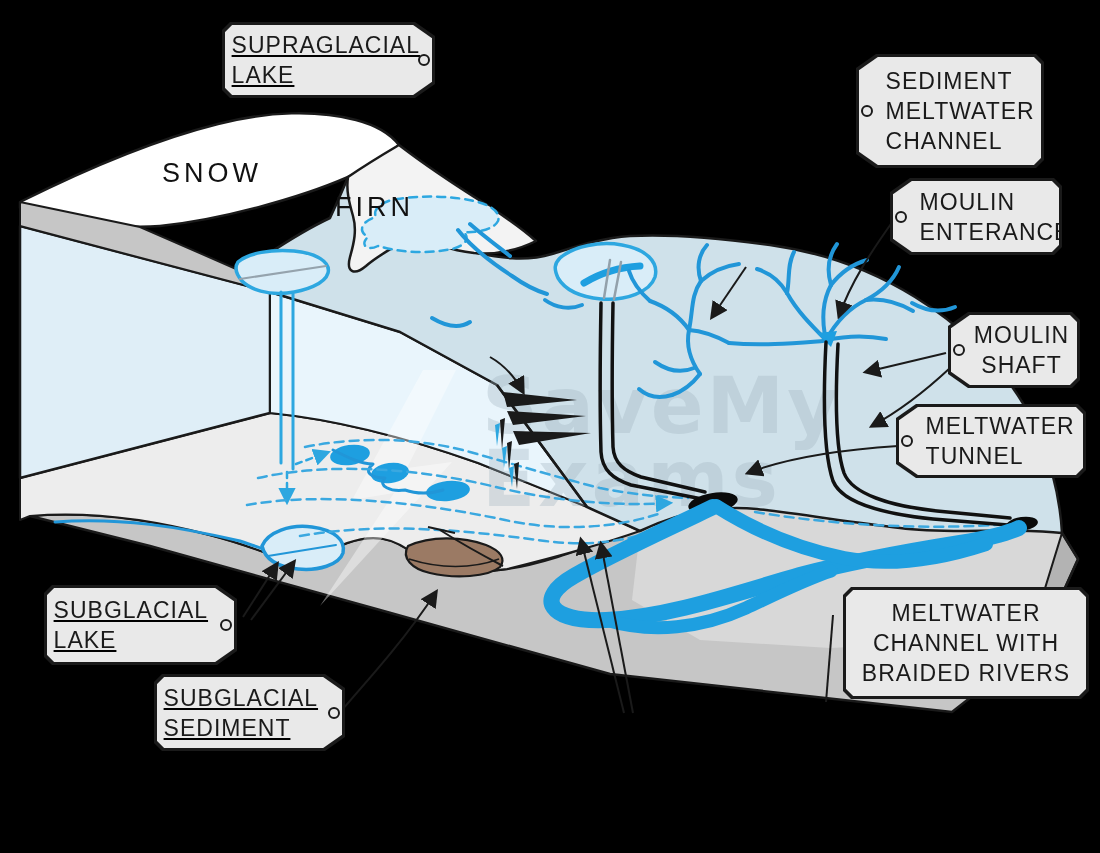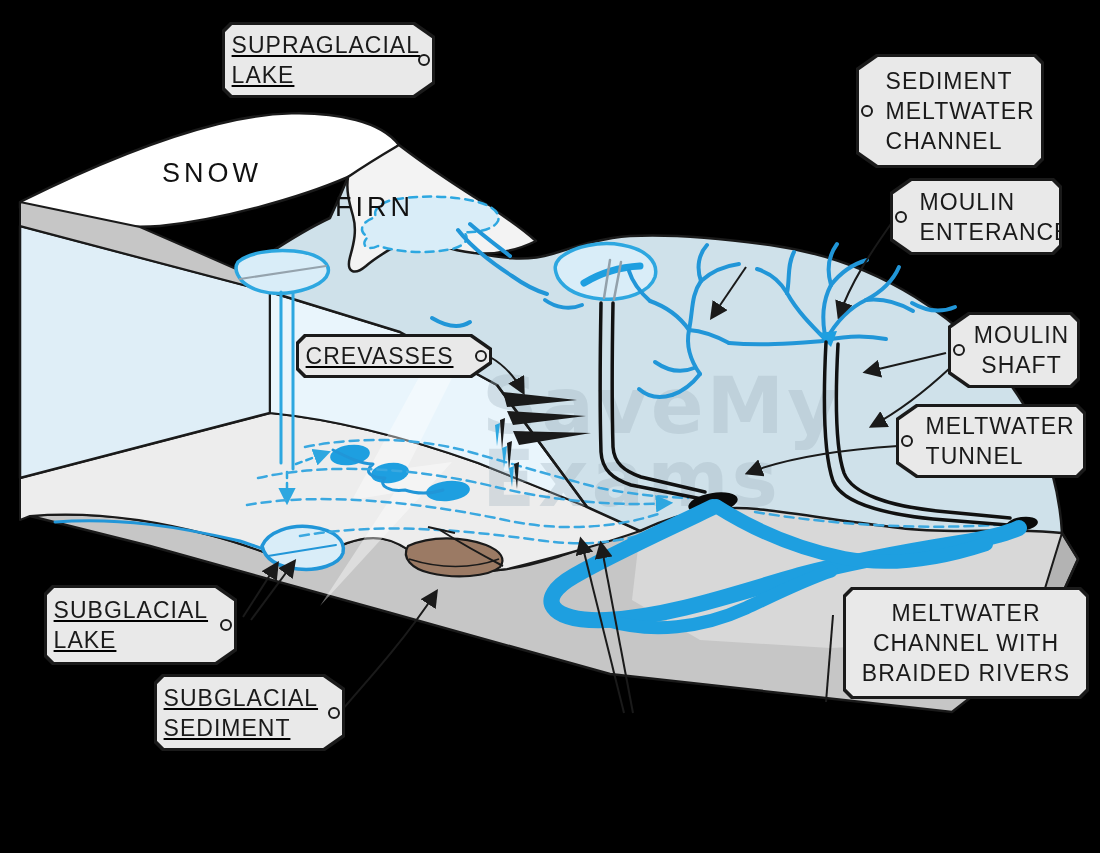--- a/index.html
+++ b/index.html
@@ -211,26 +211,20 @@
 </div>
 
 <div class="tag tag-left" style="left:890px;top:178px;width:172px;height:77px">
   <div class="tag-inner">
         <span class="tag-text">MOULIN
 ENTERANCE</span>
       </div>
   <span class="hole hole-left"></span>
 </div>
 
-<div class="tag tag-right" style="left:296px;top:334px;width:196px;height:44px">
-  <div class="tag-inner">
-        <span class="tag-text">CREVASSES</span>
-      </div>
-  <span class="hole hole-right"></span>
-</div>
 
 <div class="tag tag-left center" style="left:948px;top:312px;width:132px;height:76px">
   <div class="tag-inner">
         <span class="tag-text">MOULIN
 SHAFT</span>
       </div>
   <span class="hole hole-left"></span>
 </div>
 
 <div class="tag tag-left" style="left:896px;top:404px;width:190px;height:74px">

